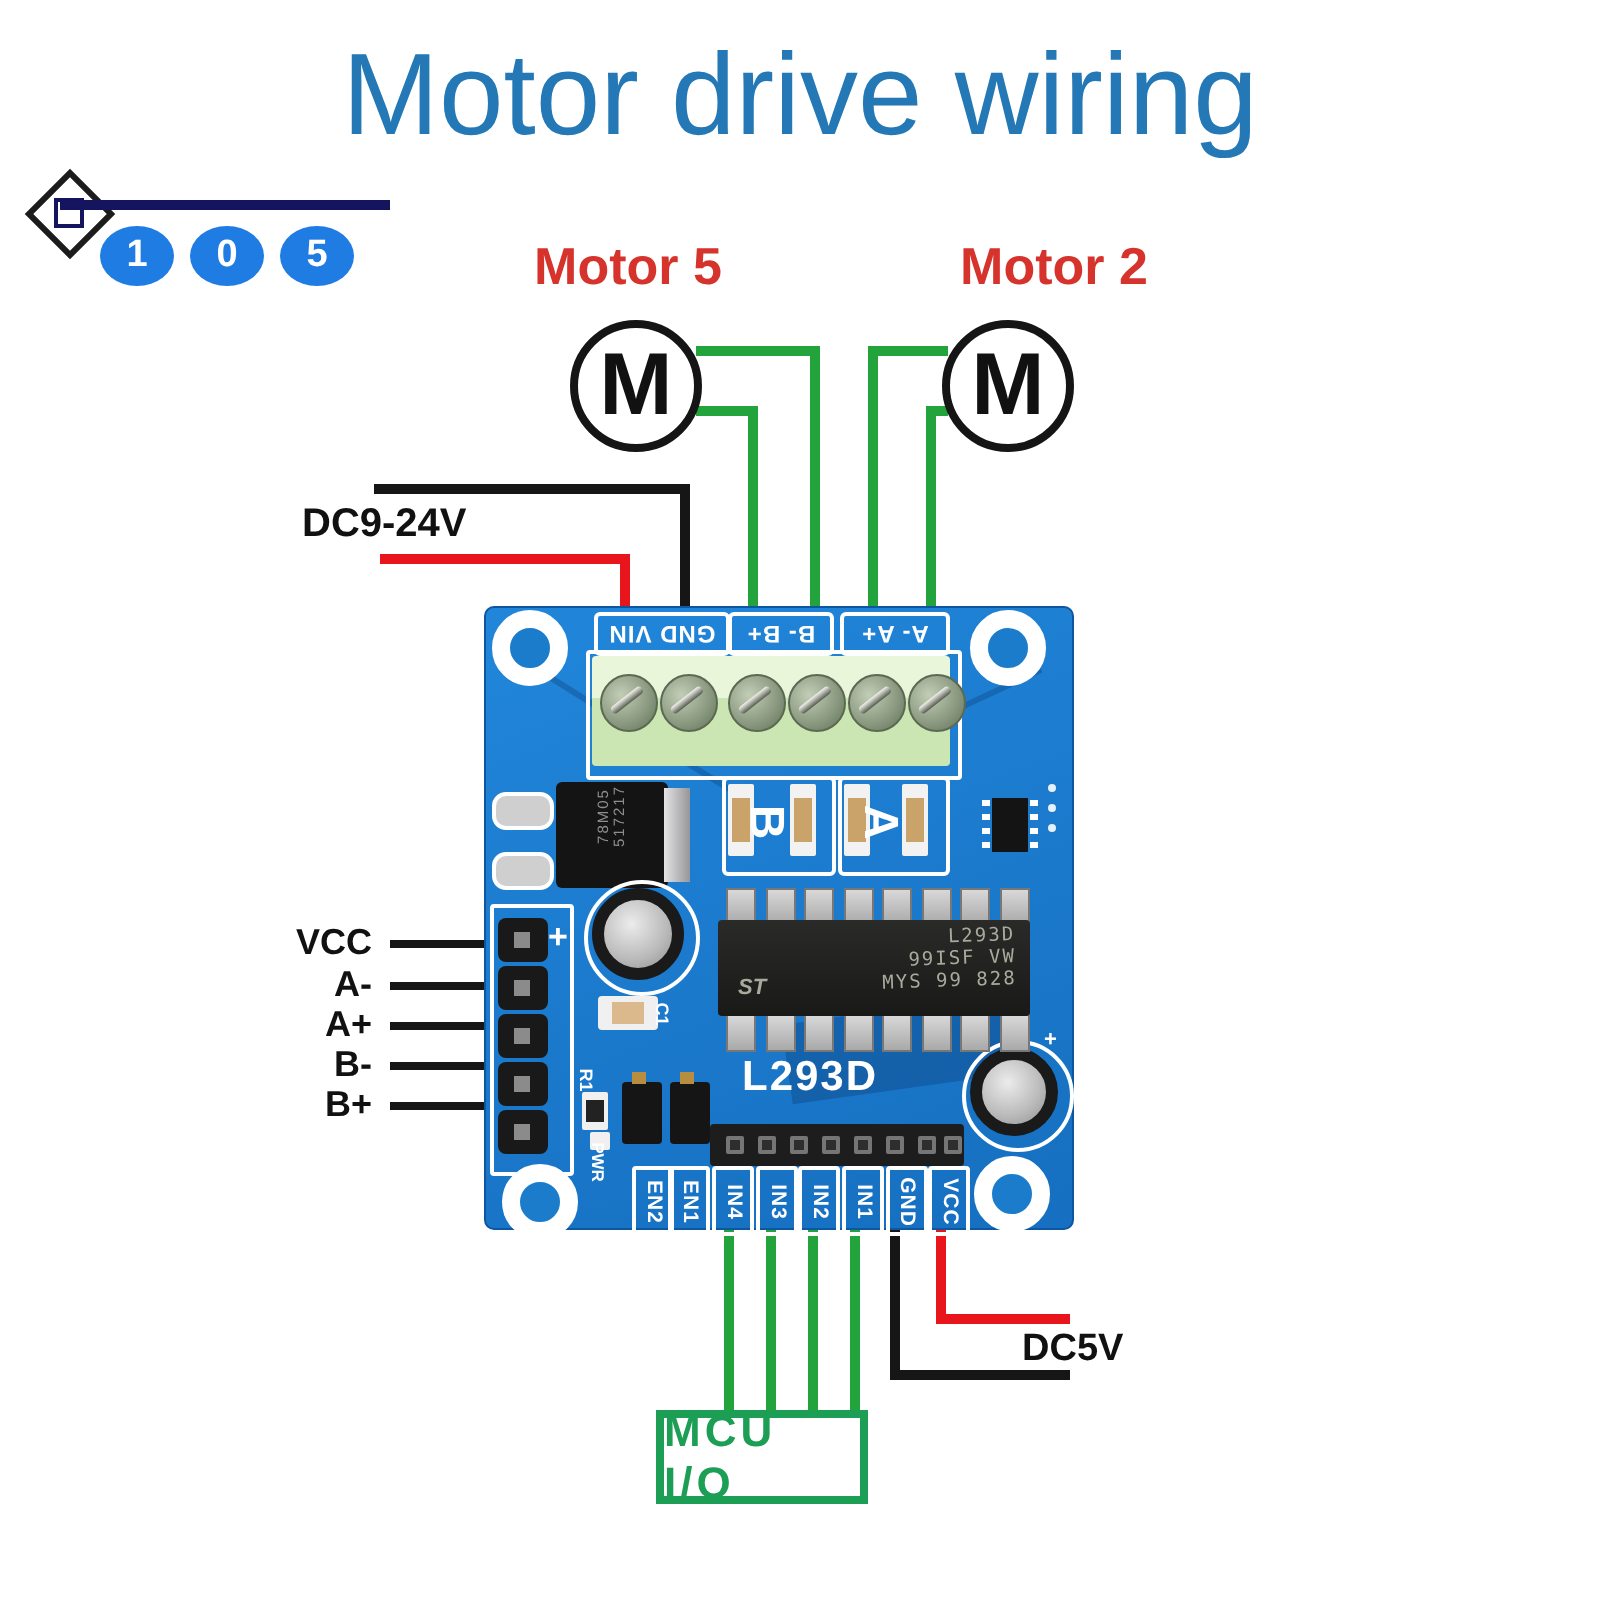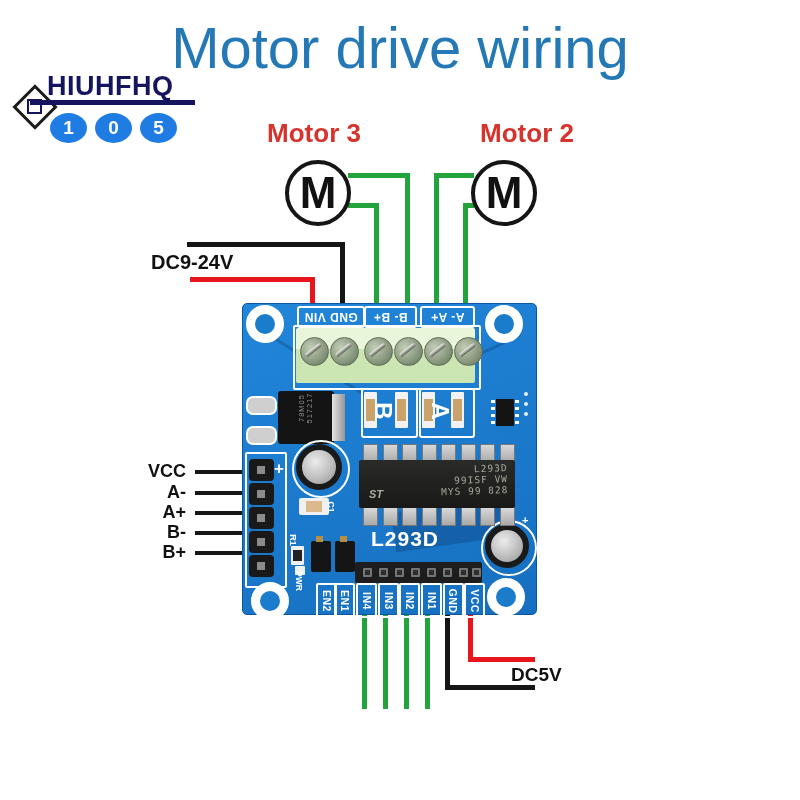--- a/index.html
+++ b/index.html
@@ -88,27 +88,26 @@
   .mcu-box span{color:#1d9e55;font-size:22px;font-weight:600;letter-spacing:2px;}
 </style>
 </head>
 <body>
 
 <div id="canvas">
 
   <div class="abs title">Motor drive wiring</div>
   <div class="abs diamond"></div>
   <div class="abs diamond-sq"></div>
-  <div class="abs brand">HIUHFHQ</div>
   <div class="abs brand-line"></div>
   <div class="abs badge" style="left:50px">1</div>
   <div class="abs badge" style="left:95px">0</div>
   <div class="abs badge" style="left:140px">5</div>
 
-  <div class="abs motor-label" style="left:255px">Motor 3</div>
+  <div class="abs motor-label" style="left:255px">Motor 5</div>
   <div class="abs motor-label" style="left:468px">Motor 2</div>
   <div class="abs motor" style="left:285px">M</div>
   <div class="abs motor" style="left:471px">M</div>
 
   <div class="wire g" style="left:348px;top:173px;width:62px;height:5px"></div>
   <div class="wire g" style="left:405px;top:173px;width:5px;height:132px"></div>
   <div class="wire g" style="left:348px;top:203px;width:31px;height:5px"></div>
   <div class="wire g" style="left:374px;top:203px;width:5px;height:102px"></div>
   <div class="wire g" style="left:434px;top:173px;width:40px;height:5px"></div>
   <div class="wire g" style="left:434px;top:173px;width:5px;height:132px"></div>
@@ -304,14 +303,17 @@
   <div class="wire g" style="left:362px;top:613px;width:5px;height:96px"></div>
   <div class="wire g" style="left:383px;top:613px;width:5px;height:96px"></div>
   <div class="wire g" style="left:404px;top:613px;width:5px;height:96px"></div>
   <div class="wire g" style="left:425px;top:613px;width:5px;height:96px"></div>
   <div class="wire k" style="left:445px;top:613px;width:5px;height:77px"></div>
   <div class="wire k" style="left:445px;top:685px;width:90px;height:5px"></div>
   <div class="wire r" style="left:468px;top:613px;width:5px;height:49px"></div>
   <div class="wire r" style="left:468px;top:657px;width:67px;height:5px"></div>
 
   <div class="abs blk-label" style="left:511px;top:664px;font-size:19px">DC5V</div>
+  <div class="abs mcu-box">
+    <span>MCU I/O</span>
+  </div>
 
 </div>
 
 </body></html>

